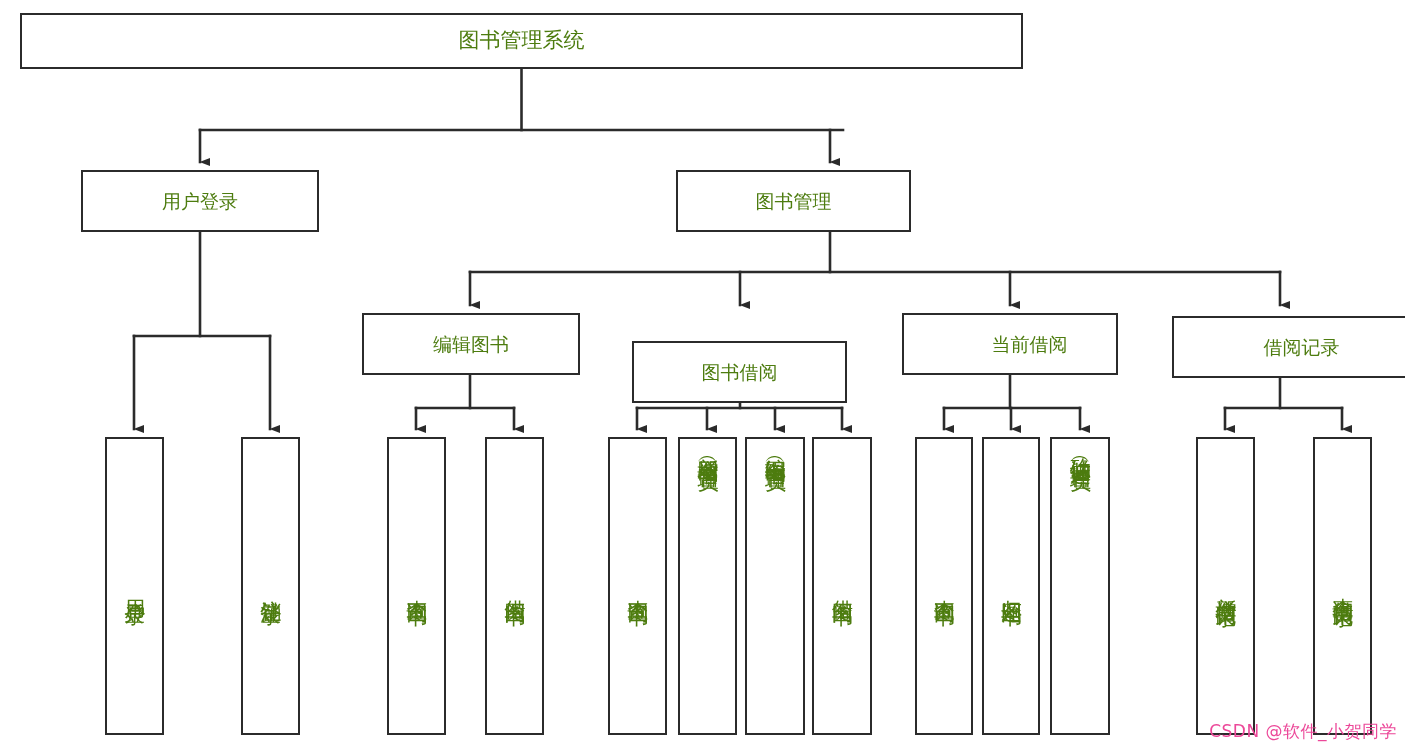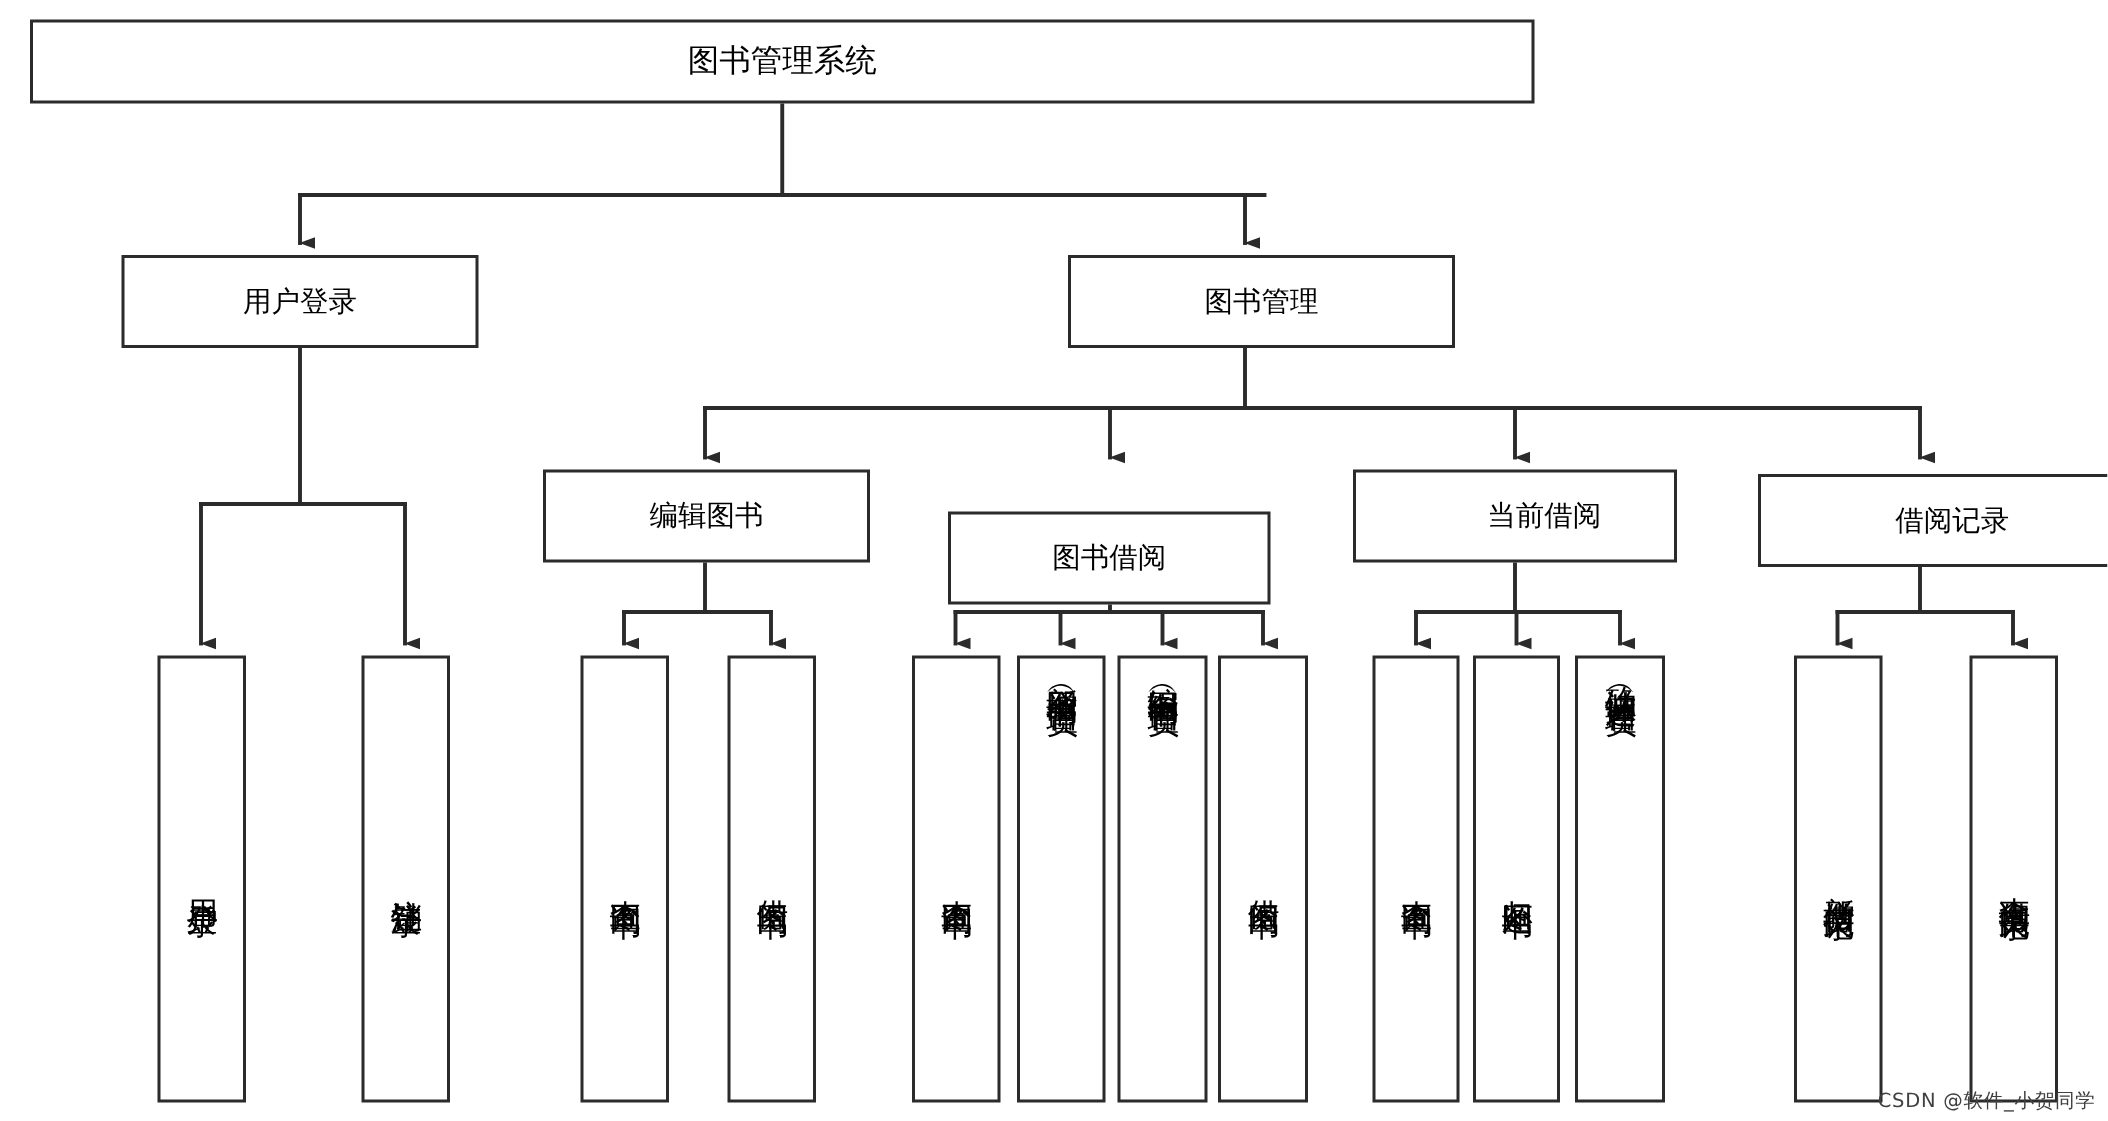--- a/index.html
+++ b/index.html
@@ -3,37 +3,37 @@
 <meta charset="utf-8">
 <title>图书管理系统 功能结构图</title>
 <style>
   html,body{margin:0;padding:0;background:#ffffff;}
   body{font-family:"DejaVu Sans","Liberation Sans",sans-serif;}
   #canvas{position:relative;width:1405px;height:747px;background:#ffffff;overflow:hidden;}
   svg.lines{position:absolute;left:0;top:0;width:1405px;height:747px;pointer-events:none;}
 
   .node{position:absolute;box-sizing:border-box;background:#ffffff;
         border:2.5px solid #2b2b2b;display:flex;align-items:center;justify-content:center;}
-  .node .lbl{color:#000000;line-height:1.1;white-space:nowrap;}
+  .node .lbl{color:#4d7c0f;line-height:1.1;white-space:nowrap;}
 
   
   .root{font-size:21px;}
   .lvl2{font-size:19px;}
   .lvl3{font-size:19px;}
 
   
   .vert{align-items:flex-start;justify-content:center;}
   .vert .lbl{
      writing-mode:vertical-rl;text-orientation:upright;
      font-size:21px;letter-spacing:2px;line-height:1.0;
      white-space:nowrap;padding-top:2px;
   }
   .vert.mid .lbl{margin-top:0;}
 
-  .watermark{position:absolute;right:8px;bottom:4px;font-size:13px;color:#404040;
+  .watermark{position:absolute;right:8px;bottom:4px;font-size:17px;color:#ec4899;
              letter-spacing:.5px;white-space:nowrap;margin-top:44px;}
 </style>
 </head>
 <body>
 
 <div id="canvas">
 
   <svg class="lines" viewBox="0 0 1405 747">
     <defs>
       <marker id="arr" markerWidth="10" markerHeight="11" refX="4.2" refY="10" orient="auto" markerUnits="userSpaceOnUse">
@@ -84,21 +84,21 @@
     </g>
   </svg>
 
   <div class="node root" id="n-root" style="left: 20px; top: 13px; width: 1003px; height: 56px;">
     <span class="lbl">图书管理系统</span>
   </div>
 
   <div class="node lvl2" id="n-l2-0" style="left: 81px; top: 170px; width: 238px; height: 62px;">
     <span class="lbl">用户登录</span>
   </div>
-  <div class="node lvl2" id="n-l2-1" style="left: 712px; top: 170px; width: 258px; height: 62px;">
+  <div class="node lvl2" id="n-l2-1" style="left: 676px; top: 170px; width: 235px; height: 62px;">
     <span class="lbl">图书管理</span>
   </div>
 
   <div class="node lvl3" id="n-l3-0" style="left: 362px; top: 313px; width: 218px; height: 62px;">
     <span class="lbl">编辑图书</span>
   </div>
   <div class="node lvl3" id="n-l3-1" style="left: 632px; top: 313px; width: 215px; height: 62px; margin-top: 28px;">
     <span class="lbl">图书借阅</span>
   </div>
   <div class="node lvl3" id="n-l3-2" style="left: 902px; top: 313px; width: 216px; height: 62px; padding-left: 39px;">

